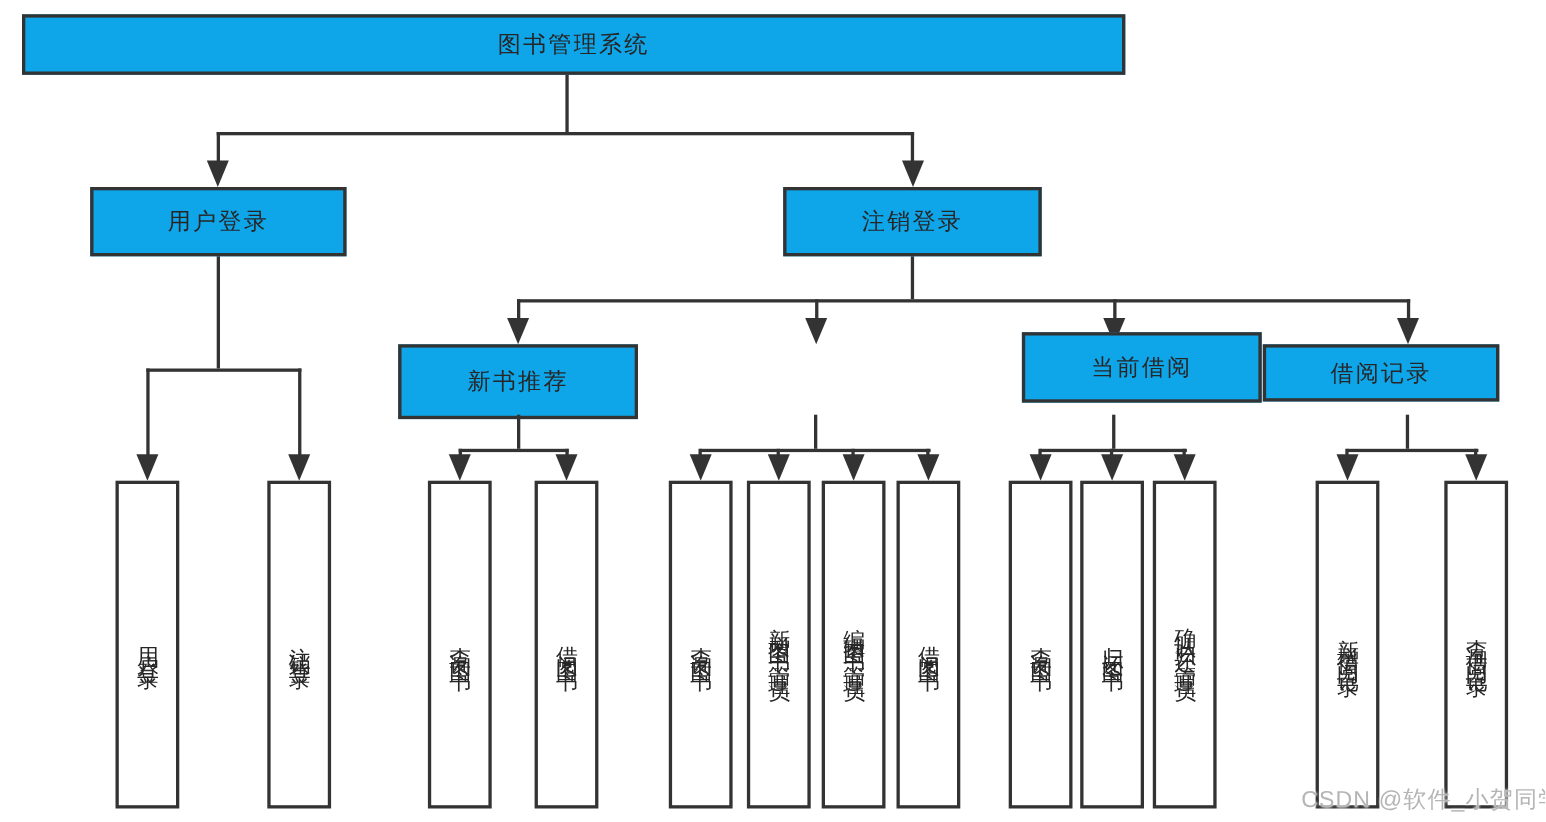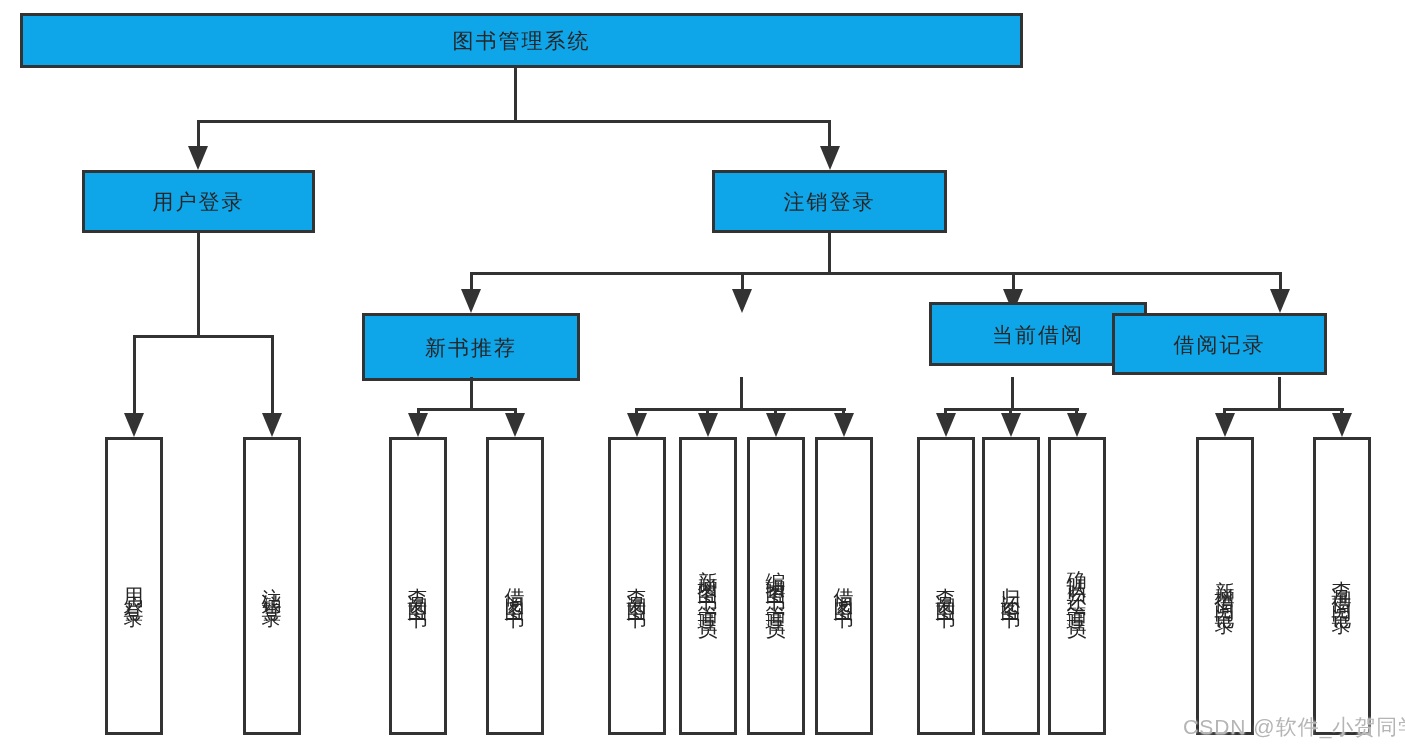--- a/index.html
+++ b/index.html
@@ -72,21 +72,21 @@
   <div class="arrow" style="left:461px;top:289px;"></div>
   <div class="vline" style="left:741px;top:272px;height:20px;"></div>
   <div class="arrow" style="left:732px;top:289px;"></div>
   <div class="vline" style="left:1012px;top:272px;height:20px;"></div>
   <div class="arrow" style="left:1003px;top:289px;"></div>
   <div class="vline" style="left:1279px;top:272px;height:20px;"></div>
   <div class="arrow" style="left:1270px;top:289px;"></div>
 
   <div class="box" style="left:362px;top:313px;width:218px;height:68px;">新书推荐</div>
   <div class="box" style="left:904px;top:302px;width:218px;height:64px;margin-left:25px;">当前借阅</div>
-  <div class="box" style="left:1112px;top:313px;width:215px;height:62px;">借阅记录</div>
+  <div class="box" style="left:1148px;top:313px;width:215px;height:52px;">借阅记录</div>
 
   <div class="vline" style="left:470px;top:377px;height:31px;"></div>
   <div class="hline" style="left:417px;top:408px;width:100px;"></div>
   <div class="vline" style="left:417px;top:408px;height:10px;"></div>
   <div class="arrow" style="left:408px;top:413px;"></div>
   <div class="vline" style="left:514px;top:408px;height:10px;"></div>
   <div class="arrow" style="left:505px;top:413px;"></div>
 
   <div class="vline" style="left:740px;top:377px;height:31px;"></div>
   <div class="hline" style="left:636px;top:408px;width:210px;"></div>

